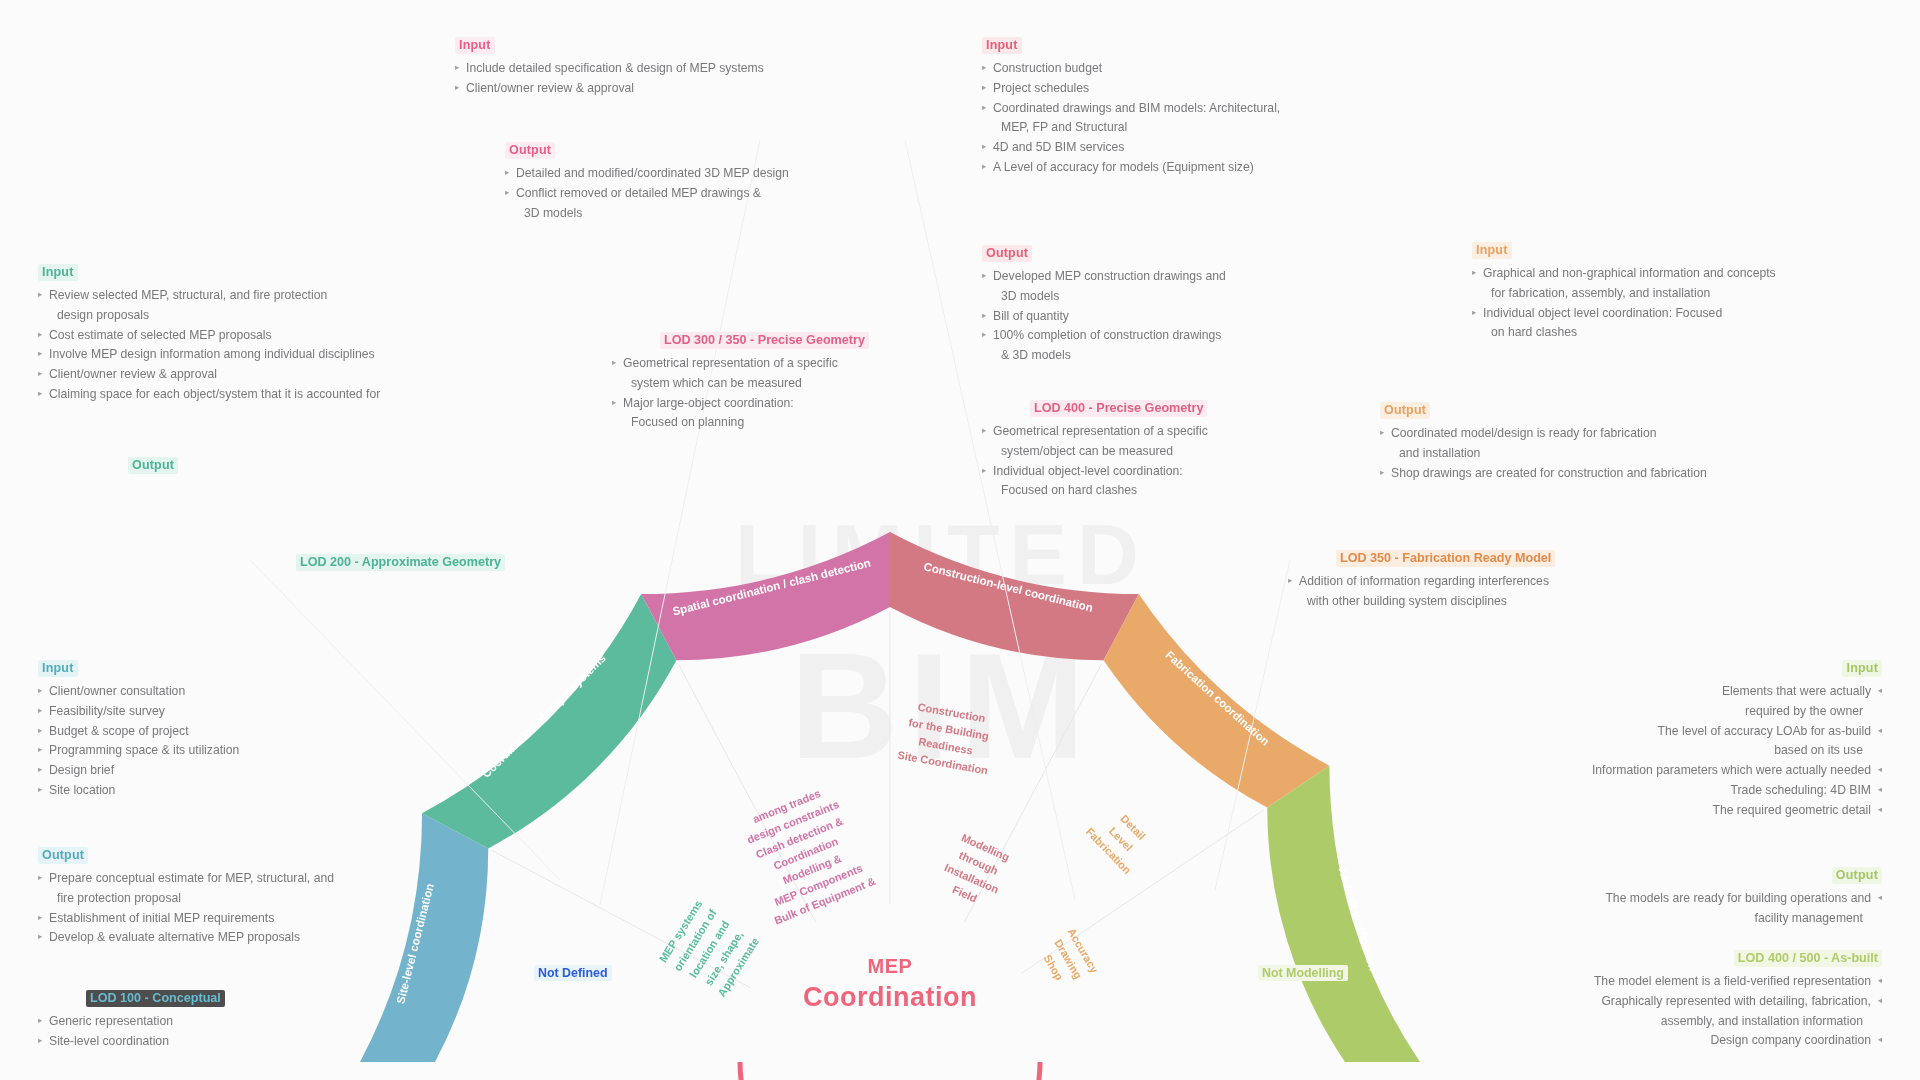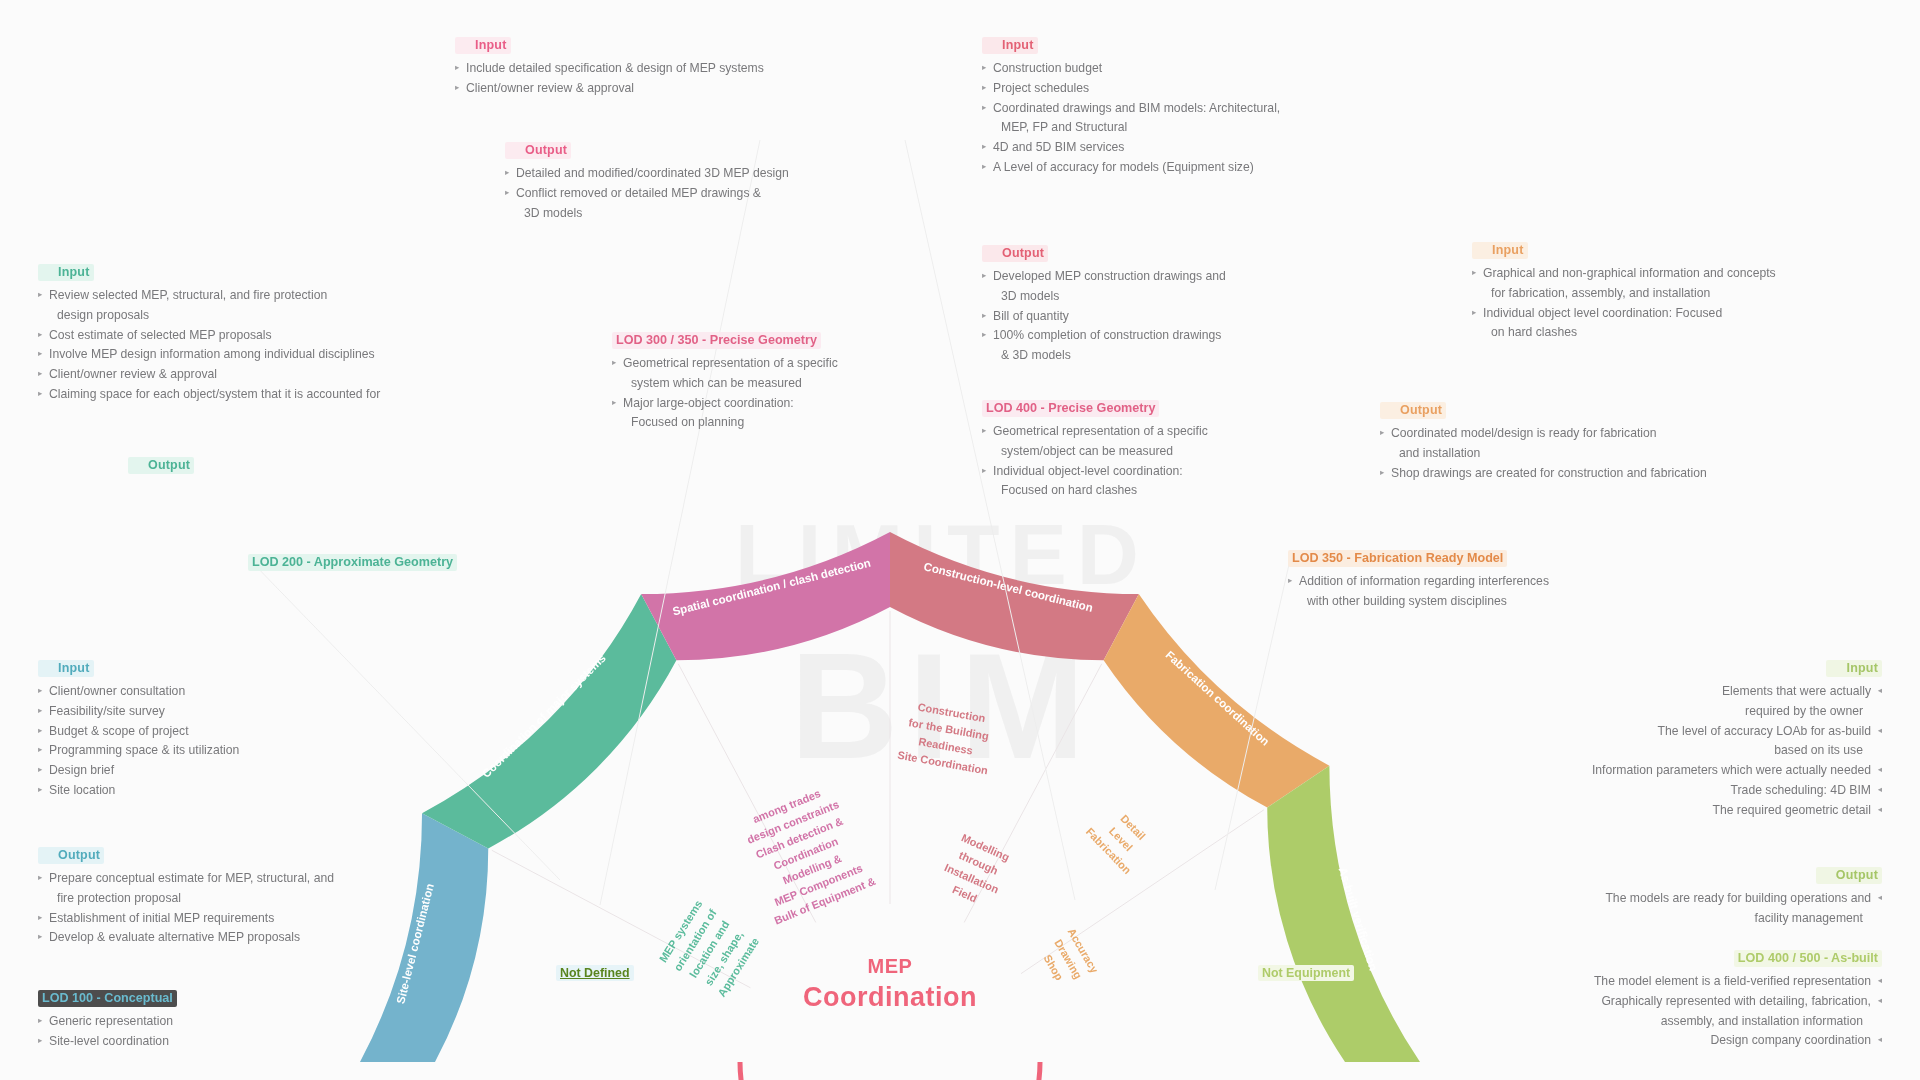--- a/index.html
+++ b/index.html
@@ -8,21 +8,21 @@
     background:#fbfbfb;
     font-family:"Liberation Sans", sans-serif;
     position:relative;
     filter: blur(0.35px);
   }
 
   
   .blk { position:absolute; }
   .blk .hdr {
     font-size:12.5px; font-weight:bold; letter-spacing:.2px;
-    display:inline-block; padding:1px 4px 2px 20px; border-radius:2px;
+    display:inline-block; padding:1px 4px 2px 4px; border-radius:2px;
     margin-bottom:5px; white-space:nowrap;
   }
   .blk ul { list-style:none; }
   .blk li {
     font-size:12.2px; line-height:1.62; color:#6f6f72;
     position:relative; padding-left:11px; white-space:nowrap;
   }
   .blk li:before {
     content:"\25B8"; position:absolute; left:0; top:0;
     font-size:8.5px; color:#9a9a9d; line-height:1.95;
@@ -42,21 +42,21 @@
   .h-pink   { color:#e8527f; background:#fdeaf0; }
   .h-red    { color:#e2566b; background:#fbe7ea; }
   .h-green  { color:#3fae8e; background:#e2f5ee; }
   .h-teal   { color:#45a6b8; background:#e3f3f6; }
   .h-orange { color:#e89a56; background:#fcefe1; }
   .h-olive  { color:#9fc25c; background:#f0f6e3; }
 
   
   .lodttl { font-size:12.6px; font-weight:bold; white-space:nowrap;
             padding:1px 4px 2px 4px; border-radius:2px; display:inline-block;
-            margin-bottom:5px; }
+            margin-bottom:5px;margin-left:48px; }
   .t-pink  { color:#e0567e; background:#fceaf1; }
   .t-green { color:#3fae8e; background:#e2f5ee; }
   .t-teal  { color:#5fb7cc; background:#404040; }
   .t-orange{ color:#e2823c; background:#fbeddf; }
   .t-olive { color:#a9c85f; background:#f2f7e4; }
 
   
   #stage { position:absolute; left:0; top:0; width:1920px; height:1080px; }
   .wm {
     position:absolute; font-weight:bold; color:#f0f0f0;
@@ -122,22 +122,22 @@
       <text x="1050.2146997001212" y="969.5" fill="#e8a45f" font-size="11" font-weight="bold" font-family="&quot;Liberation Sans&quot;, sans-serif" text-anchor="middle" transform="rotate(60 1050.2146997001212 969.5)">Shop</text>
       <text x="1064.9371315644566" y="961" fill="#e8a45f" font-size="11" font-weight="bold" font-family="&quot;Liberation Sans&quot;, sans-serif" text-anchor="middle" transform="rotate(60 1064.9371315644566 961)">Drawing</text>
       <text x="1079.6595634287921" y="952.5" fill="#e8a45f" font-size="11" font-weight="bold" font-family="&quot;Liberation Sans&quot;, sans-serif" text-anchor="middle" transform="rotate(60 1079.6595634287921 952.5)">Accuracy</text>
     </svg>
 
   <div style="position:absolute;left:780px;top:955px;width:220px;text-align:center;">
     <div style="font-size:20px;font-weight:bold;color:#ef5a72;letter-spacing:.5px;">MEP</div>
     <div style="font-size:27px;font-weight:bold;color:#ef5a72;letter-spacing:.5px;margin-top:4px;">Coordination</div>
   </div>
 
-  <div class="endlbl" style="left:556px;top:965px;color:#4d7c0f;background:#e6f4f8;text-decoration:underline;">Not Defined</div>
-  <div class="endlbl" style="left:1258px;top:965px;color:#a9c85f;background:#f2f7e4;">Not Equipment</div>
+  <div class="endlbl" style="left:534px;top:965px;color:#1d4ed8;background:#e6f4f8;">Not Defined</div>
+  <div class="endlbl" style="left:1258px;top:965px;color:#a9c85f;background:#f2f7e4;">Not Modelling</div>
 </div>
 
 <div id="blocks">
     <div class="blk" style="left: 455px; top: 35px;"><div class="hdr h-pink">Input</div><ul>
         <li>Include detailed specification &amp; design of MEP systems</li>
         <li>Client/owner review &amp; approval</li>
       </ul></div>
     <div class="blk" style="left: 505px; top: 140px;"><div class="hdr h-pink">Output</div><ul>
         <li>Detailed and modified/coordinated 3D MEP design</li>
         <li>Conflict removed or detailed MEP drawings &amp;</li>

